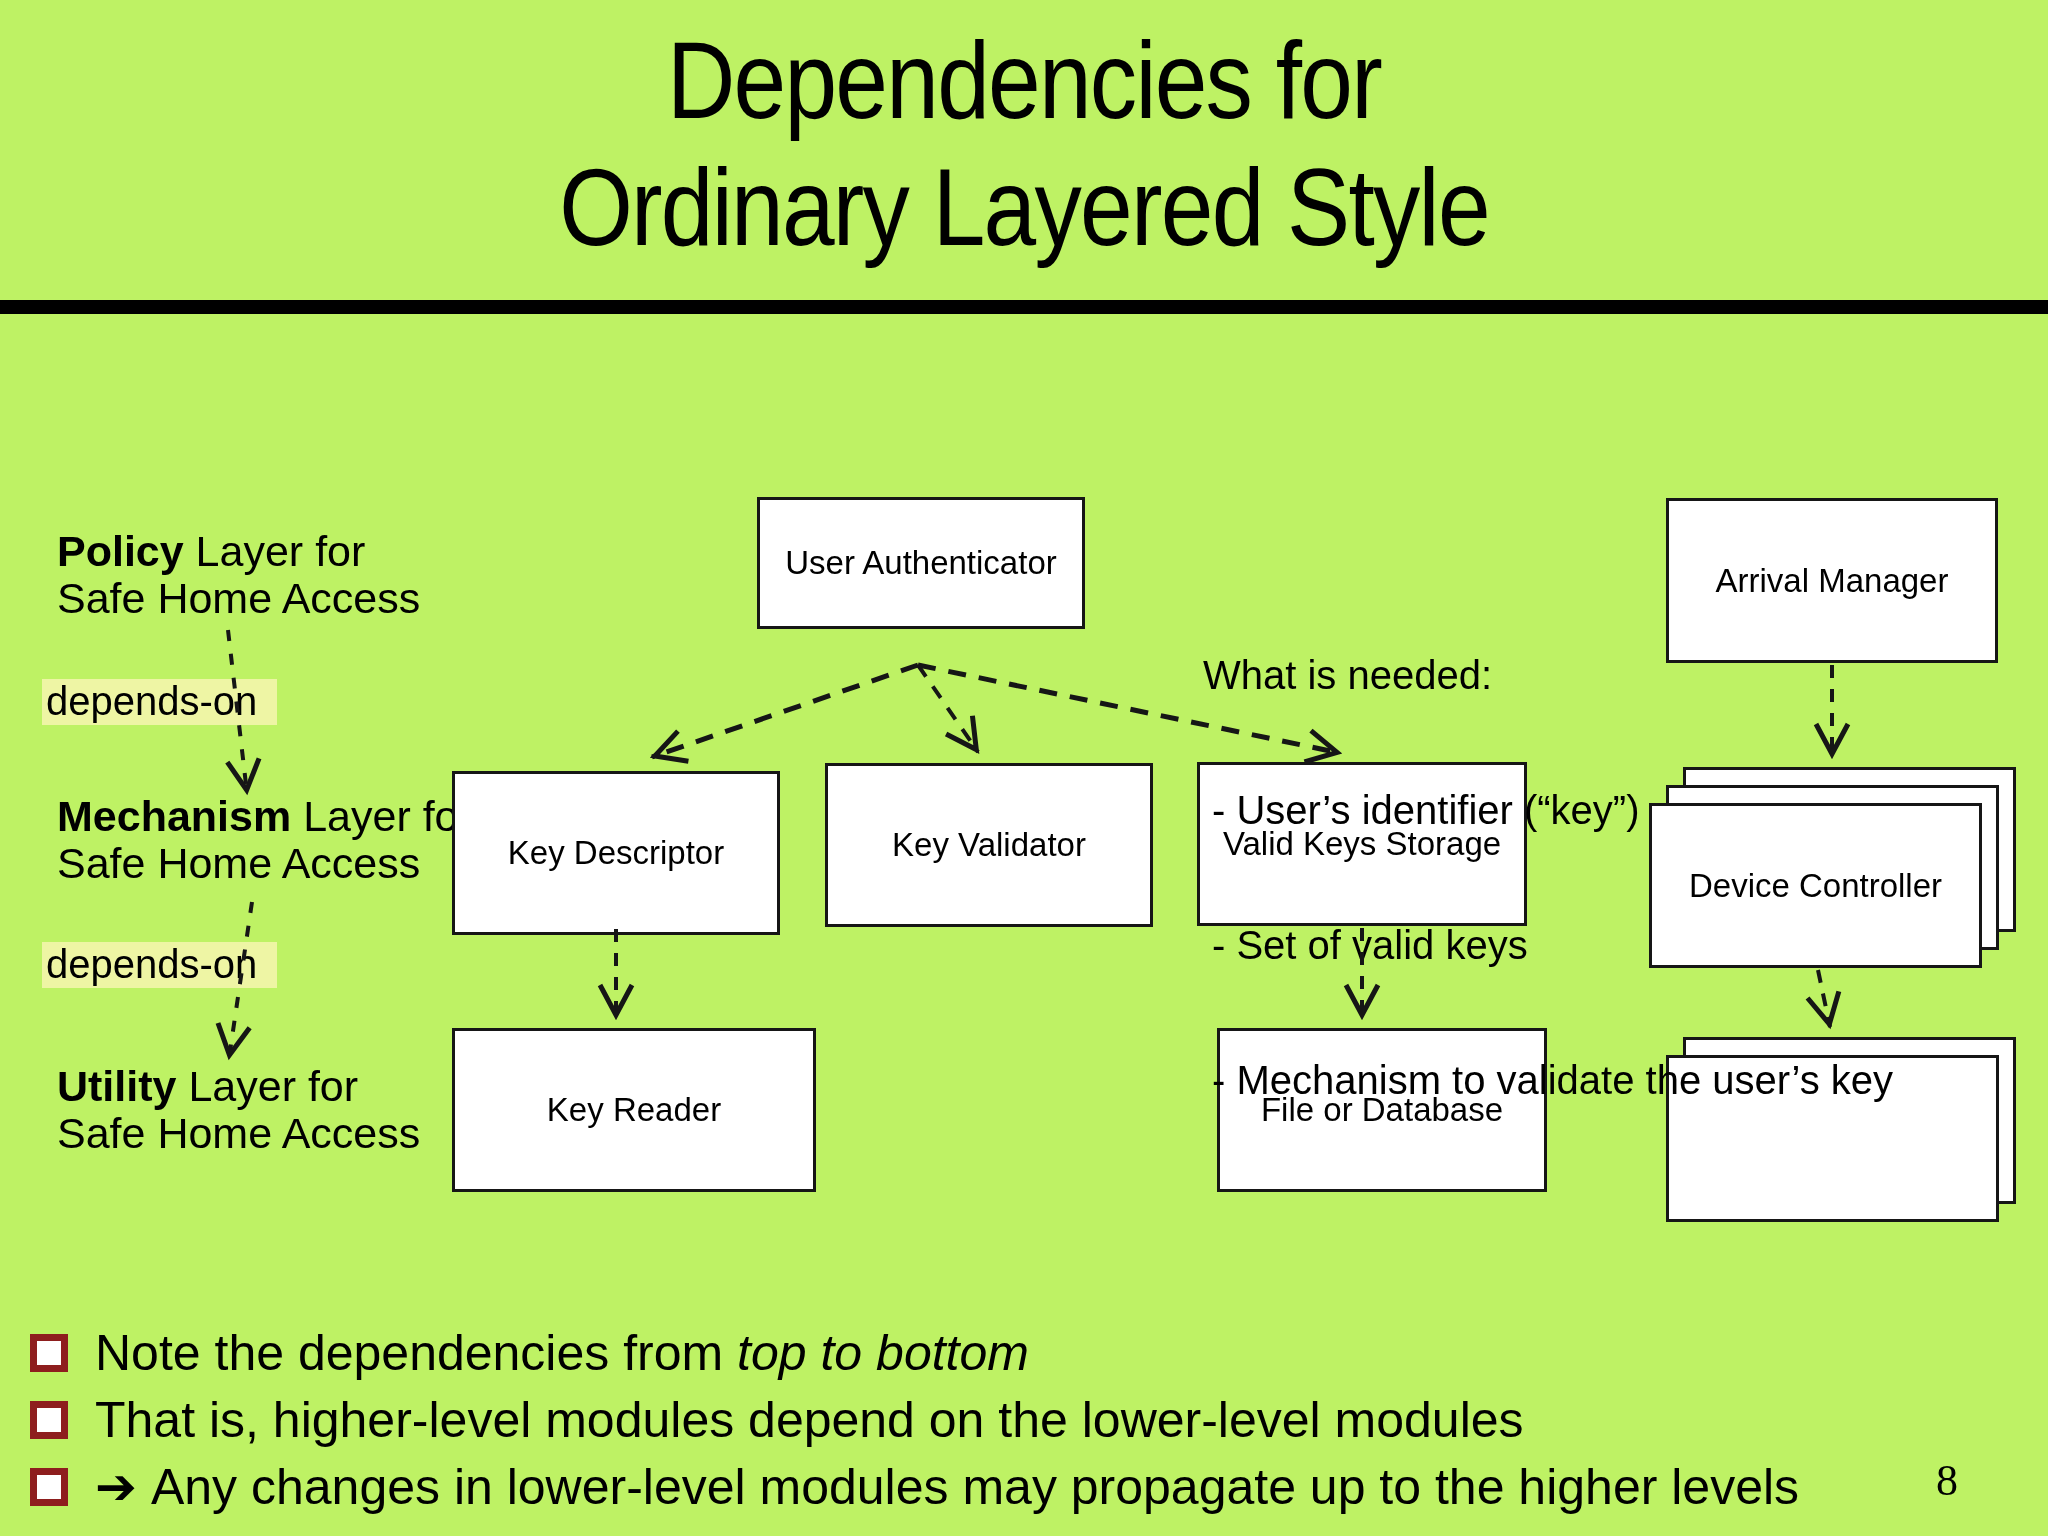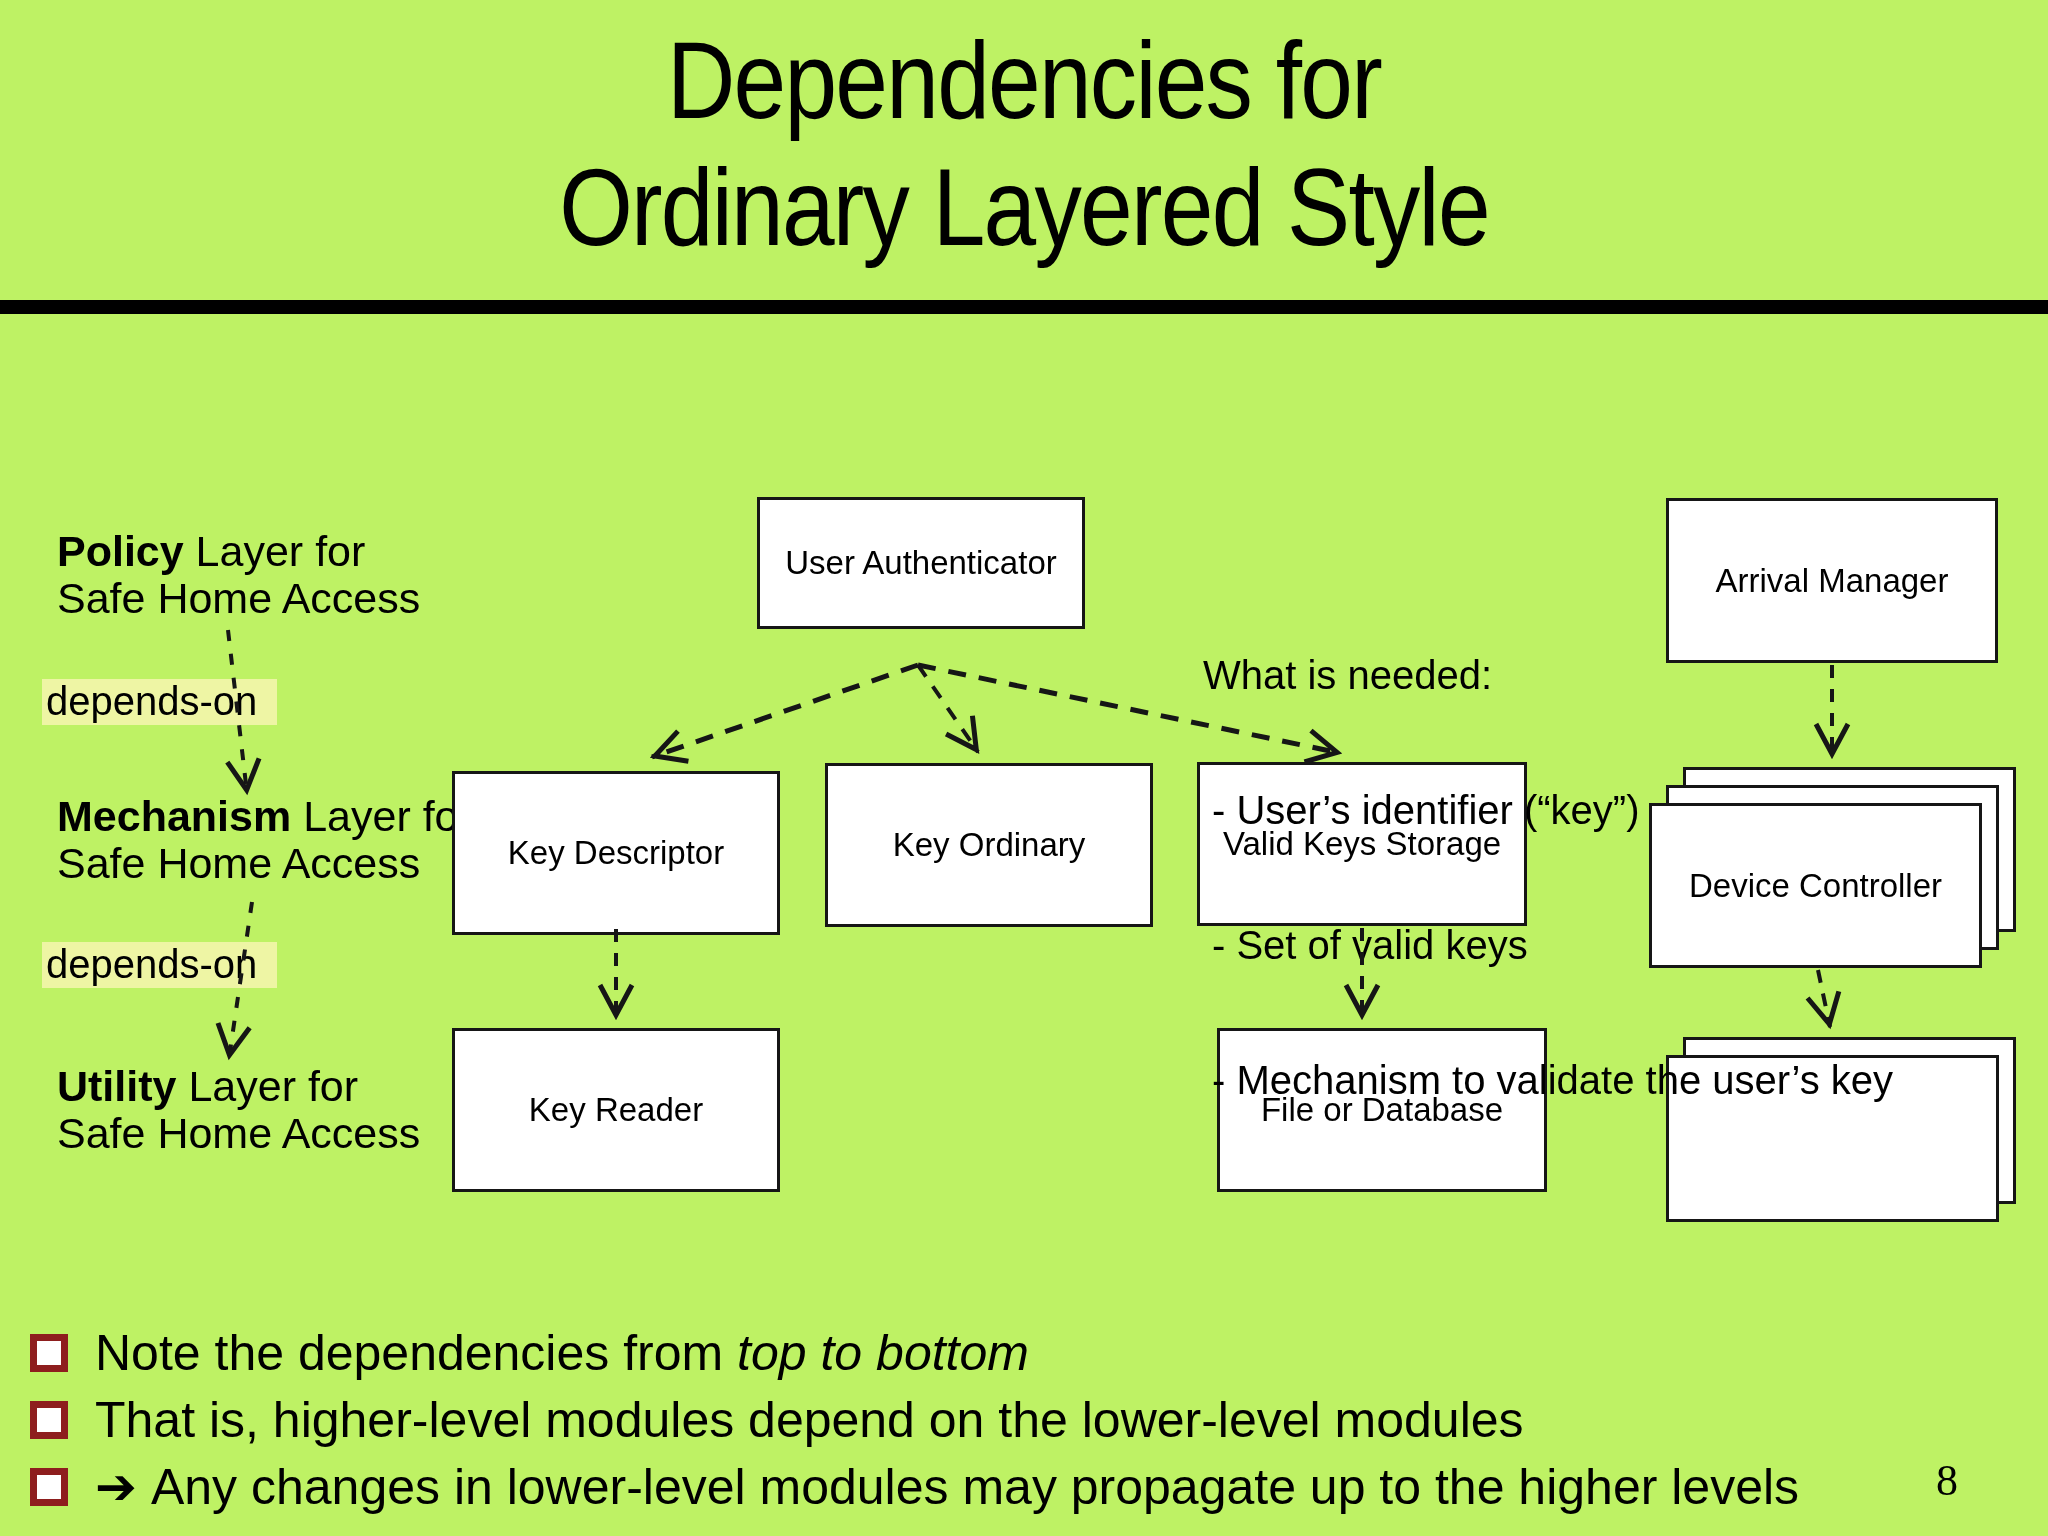--- a/index.html
+++ b/index.html
@@ -25,21 +25,21 @@
   .dep2{top:942px;}
 
   
   .box{position:absolute; background:#fff; border:3px solid #161616; box-sizing:border-box;
        display:flex; align-items:center; justify-content:center; font-size:33px; white-space:nowrap;}
   .b-user-auth{left:757px; top:497px; width:328px; height:132px;}
   .b-arrival  {left:1666px; top:498px; width:332px; height:165px;}
   .b-key-desc {left:452px; top:771px; width:328px; height:164px;}
   .b-key-val  {left:825px; top:763px; width:328px; height:164px;}
   .b-vks      {left:1197px; top:762px; width:330px; height:164px;}
-  .b-key-read {left:452px; top:1028px; width:328px; height:164px;}
+  .b-key-read {left:452px; top:1028px; width:364px; height:164px;}
   .b-fod      {left:1197px; top:1028px; width:330px; height:164px;margin-left:20px;}
   .stackbox{position:absolute; background:#fff; border:3px solid #161616; box-sizing:border-box;}
   .stack-front{display:flex; align-items:center; justify-content:center; font-size:33px; white-space:nowrap;}
 
   
   .needed{position:absolute; left:1203px; top:563px; font-size:40px; line-height:45px; white-space:pre;}
   .needed .nd-item{padding-left:9px;}
 
   
   .bullets{position:absolute; left:30px; top:1327px; width:1990px;}
@@ -84,21 +84,21 @@
   <div class="dep dep2" style="background:#eef5a4;">depends-on</div>
 
   <div class="layer-label lbl-utility">
     <b>Utility</b><span> Layer for</span><br>
     <span>Safe Home Access</span>
   </div>
 
   <div class="box b-user-auth">User Authenticator</div>
   <div class="box b-arrival">Arrival Manager</div>
   <div class="box b-key-desc">Key Descriptor</div>
-  <div class="box b-key-val">Key Ordinary</div>
+  <div class="box b-key-val">Key Validator</div>
   <div class="box b-vks">Valid Keys Storage</div>
   <div class="box b-key-read">Key Reader</div>
   <div class="box b-fod">File or Database</div>
 
   <div class="stackbox" style="left:1683px; top:767px; width:333px; height:165px;"></div>
   <div class="stackbox" style="left:1666px; top:785px; width:333px; height:165px;"></div>
   <div class="stackbox stack-front" style="left:1649px; top:803px; width:333px; height:165px;">Device Controller</div>
 
   <div class="stackbox" style="left:1683px; top:1037px; width:333px; height:167px;"></div>
   <div class="stackbox" style="left:1666px; top:1055px; width:333px; height:167px;"></div>

